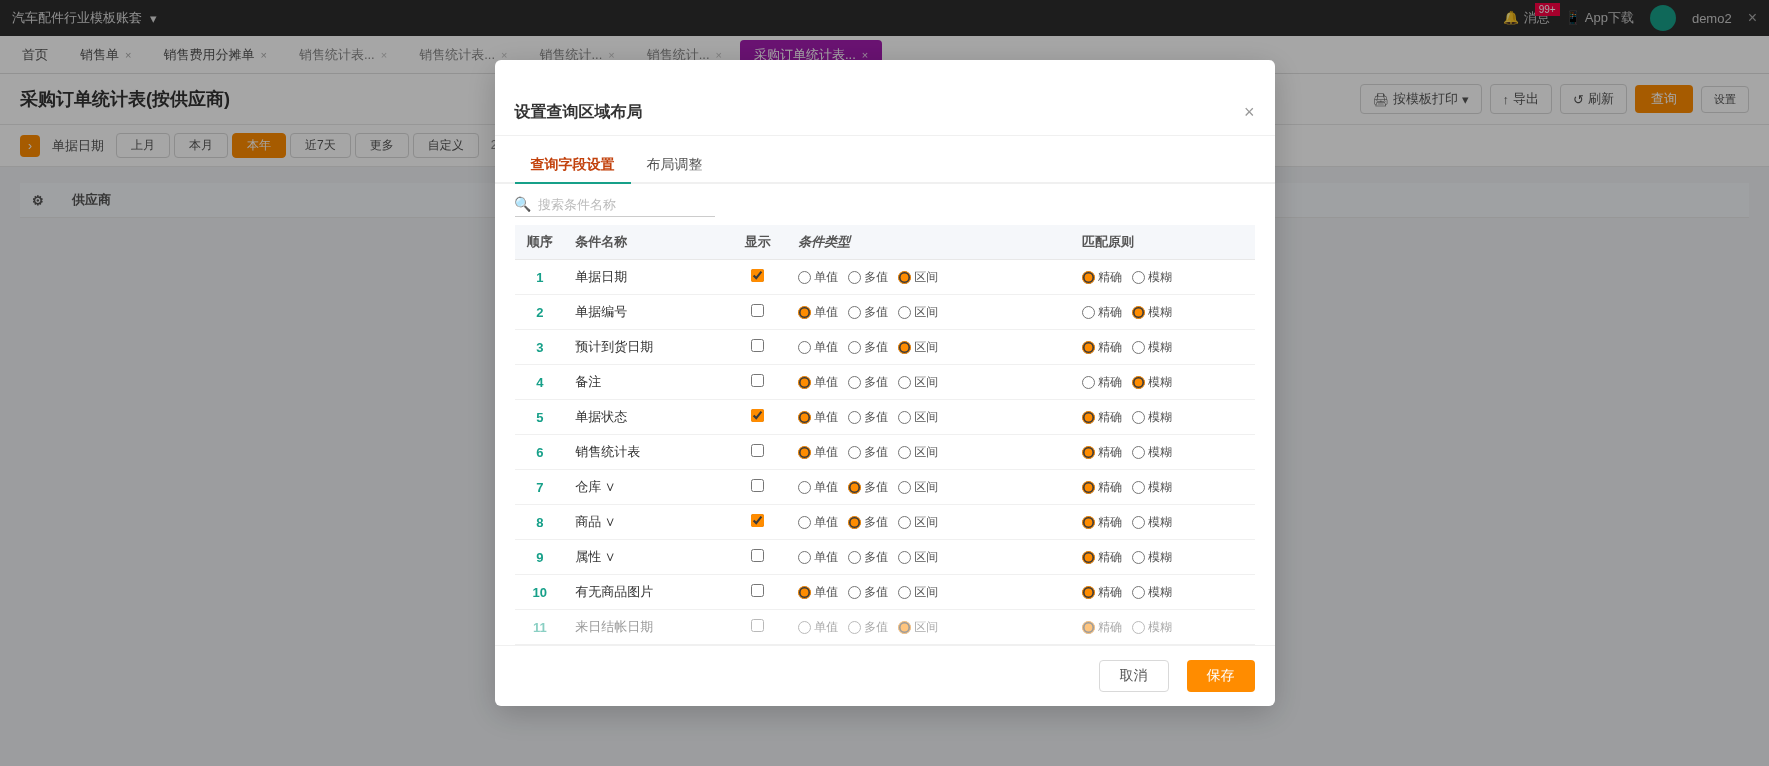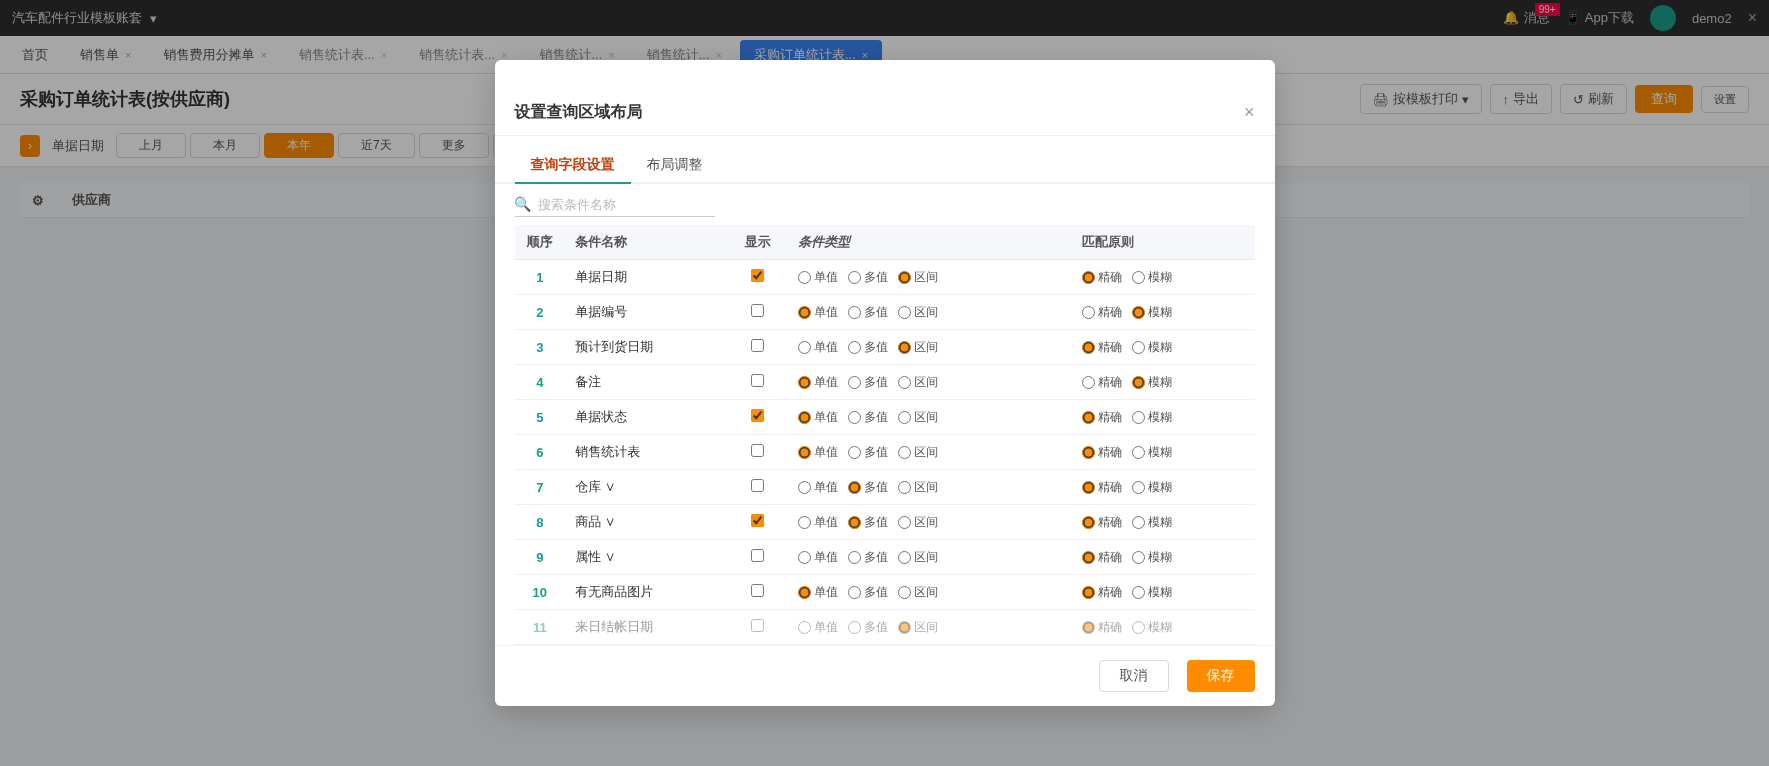--- a/index.html
+++ b/index.html
@@ -37,21 +37,21 @@
     .tab-item {
       padding: 6px 14px;
       border-radius: 4px 4px 0 0;
       cursor: pointer;
       font-size: 13px;
       color: #555;
       white-space: nowrap;
       display: flex; align-items: center; gap: 6px;
     }
     .tab-item.active {
-      background: #3b82f6;
+      background: #a21caf;
       color: white;
     }
     .tab-close { color: #aaa; font-size: 11px; cursor: pointer; }
     .tab-item.active .tab-close { color: rgba(255,255,255,0.8); }
 
     
     .page-header {
       background: #fff;
       padding: 10px 20px;
       display: flex;
@@ -74,21 +74,21 @@
       background: #fff;
       padding: 8px 20px;
       display: flex;
       align-items: center;
       gap: 12px;
       border-bottom: 1px solid #e8e8e8;
     }
     .filter-collapse { background: #ff8c00; color: white; border: none; padding: 4px 8px; border-radius: 4px; cursor: pointer; font-size: 12px; }
     .date-label { font-size: 13px; color: #555; }
     .date-btns { display: flex; gap: 4px; }
-    .date-btn { border: 1px solid #d9d9d9; background: #fff; padding: 3px 22px; border-radius: 4px; cursor: pointer; font-size: 12px; color: #555; }
+    .date-btn { border: 1px solid #d9d9d9; background: #fff; padding: 3px 14px; border-radius: 4px; cursor: pointer; font-size: 12px; color: #555; }
     .date-btn.active { background: #ff8c00; color: white; border-color: #ff8c00; }
     .date-range { font-size: 12px; color: #888; }
 
     
     .content-area {
       padding: 16px 20px;
       background: #f0f2f5;
       min-height: 400px;
       position: relative;
     }

